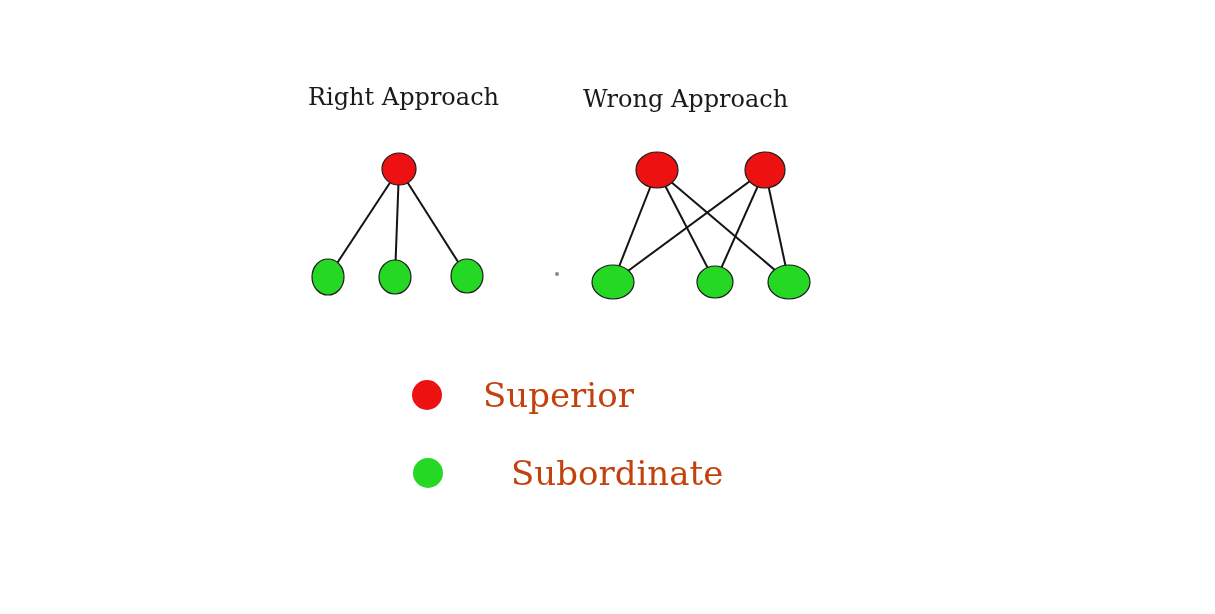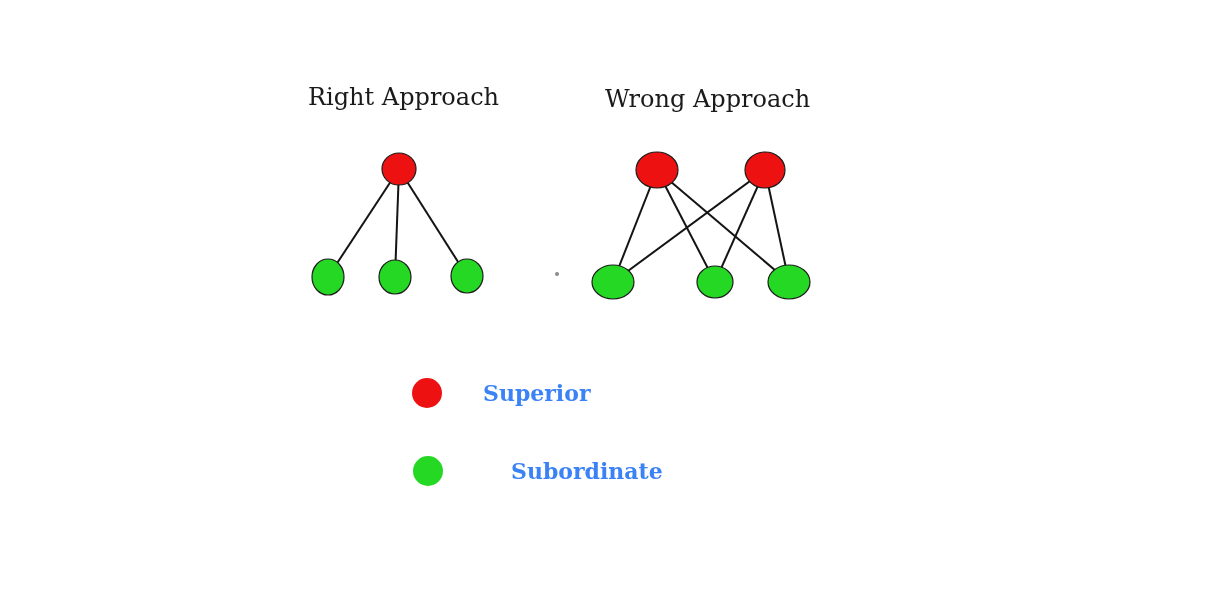--- a/index.html
+++ b/index.html
@@ -24,40 +24,39 @@
     height: 614px;
   }
   .diagram-title {
     position: absolute;
     font-size: 24px;
     line-height: 1;
     white-space: nowrap;
     color: #1a1a1a;
   }
   #title-right { left: 308px; top: 85px; }
-  #title-wrong { left: 583px; top: 87px; margin-left: 22px; }
+  #title-wrong { left: 583px; top: 87px; }
   .legend-row {
     position: absolute;
     display: flex;
     align-items: center;
   }
   #legend-row-superior { left: 412px; top: 378px; }
   #legend-row-subordinate { left: 413px; top: 456px; gap: 36px; }
   .legend-swatch {
     width: 30px;
     height: 30px;
     border-radius: 50%;
     flex: 0 0 auto;
   }
   .legend-label {
-    font-size: 22px;
+    font-size: 34px;
     line-height: 1;
     white-space: nowrap;
-    color: #3b82f6;
-    font-weight: bold;
+    color: #c2410c;
   }
   #legend-row-superior .legend-label { margin-left: 41px; }
   #legend-row-subordinate .legend-label { margin-left: 32px; }
 </style>
 </head>
 <body>
 
 <div id="stage" style="background: rgb(255, 255, 255);">
 
   <svg id="diagram-svg" viewBox="0 0 1215 614" xmlns="http://www.w3.org/2000/svg">

